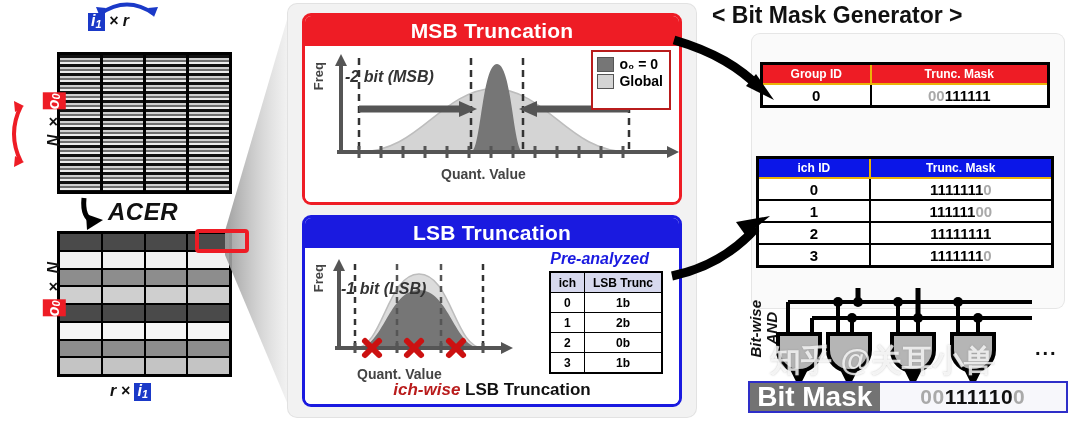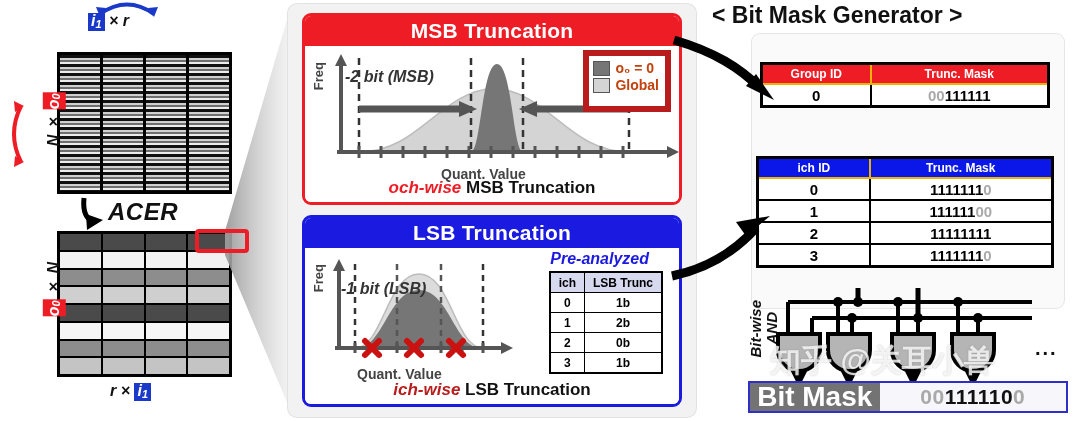--- a/index.html
+++ b/index.html
@@ -107,22 +107,22 @@
 
   .ax-ylabel{
     position:absolute;font-size:13px;font-weight:bold;color:#444;
     writing-mode:vertical-rl;transform:rotate(180deg);
   }
   .ax-xlabel{position:absolute;font-size:14px;font-weight:bold;color:#444;}
   .chart-note{position:absolute;font-size:16px;font-weight:bold;font-style:italic;color:#333;white-space:nowrap;}
 
   #msb-legend{
     position:absolute;right:8px;top:4px;
-    border:6px solid #b91c1c;background:#fff;padding:3px 6px 12px 4px;
-    font-size:14px;font-weight:bold;color:#c2410c;z-index:5;
+    border:2px solid #b91c1c;background:#fff;padding:3px 6px 18px 4px;
+    font-size:14px;font-weight:bold;color:#000000;z-index:5;
   }
   #msb-legend .lrow{display:flex;align-items:center;gap:5px;margin:1px 0;}
   #msb-legend .swatch{width:15px;height:13px;border:1px solid #555;}
 
   
   #preanalyzed-title{position:absolute;right:30px;top:2px;font-size:16px;font-weight:bold;font-style:italic;color:#1a1ae0;}
   #preanalyzed-table{
     position:absolute;right:16px;top:23px;border-collapse:collapse;
     border:2px solid #000;font-size:12px;font-weight:bold;color:#000;background:#fff;
   }
@@ -342,23 +342,20 @@
           <span class="swatch" style="background:#767676;"></span>
           <span>o₀ = 0</span>
         </div>
         <div class="lrow">
           <span class="swatch" style="background:#d4d4d4;"></span>
           <span>Global</span>
         </div>
       </div>
 
       <div class="ax-xlabel" style="left:136px;top:120px;">Quant. Value</div>
-      <div class="panel-foot">
-        <span class="foot-em-red">och-wise</span><span> MSB Truncation</span>
-      </div>
     </div>
   </div>
 
   <div class="sub-panel" id="lsb-panel">
     <div class="panel-head">LSB Truncation</div>
     <div class="panel-body">
       <div class="ax-ylabel" style="left:6px;top:16px;">Freq</div>
       <div class="chart-note" style="left:36px;top:32px;z-index:3;">-1 bit (LSB)</div>
 
       <svg style="position:absolute;left:22px;top:8px;" width="190" height="110">

